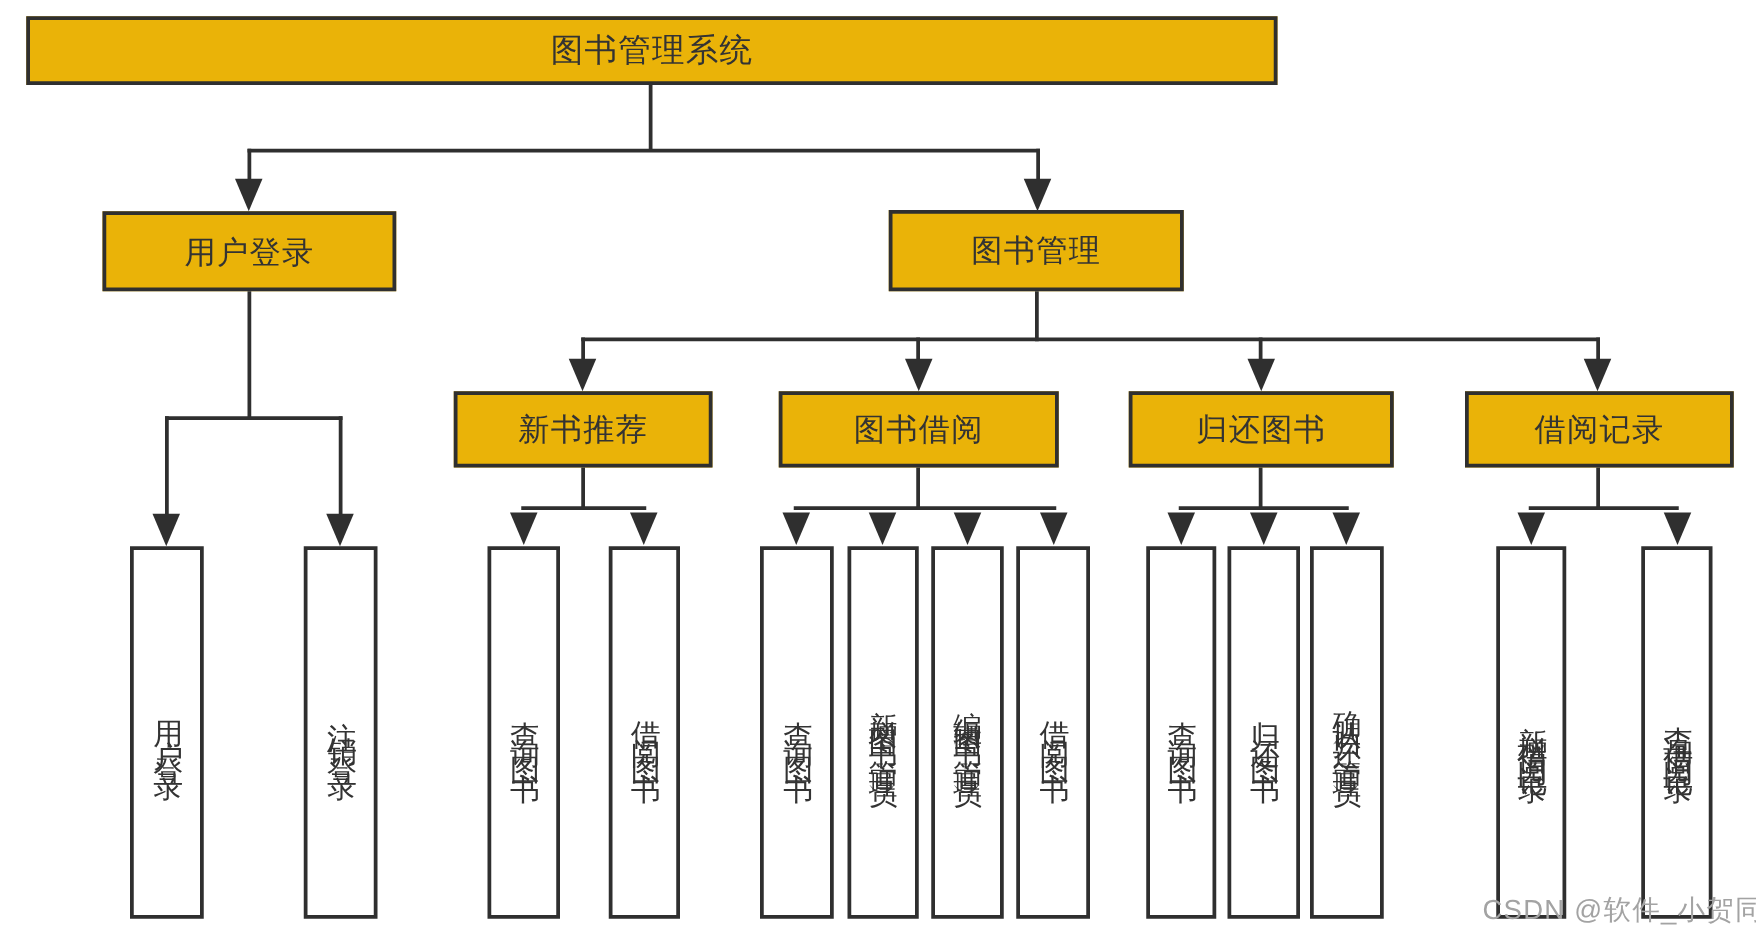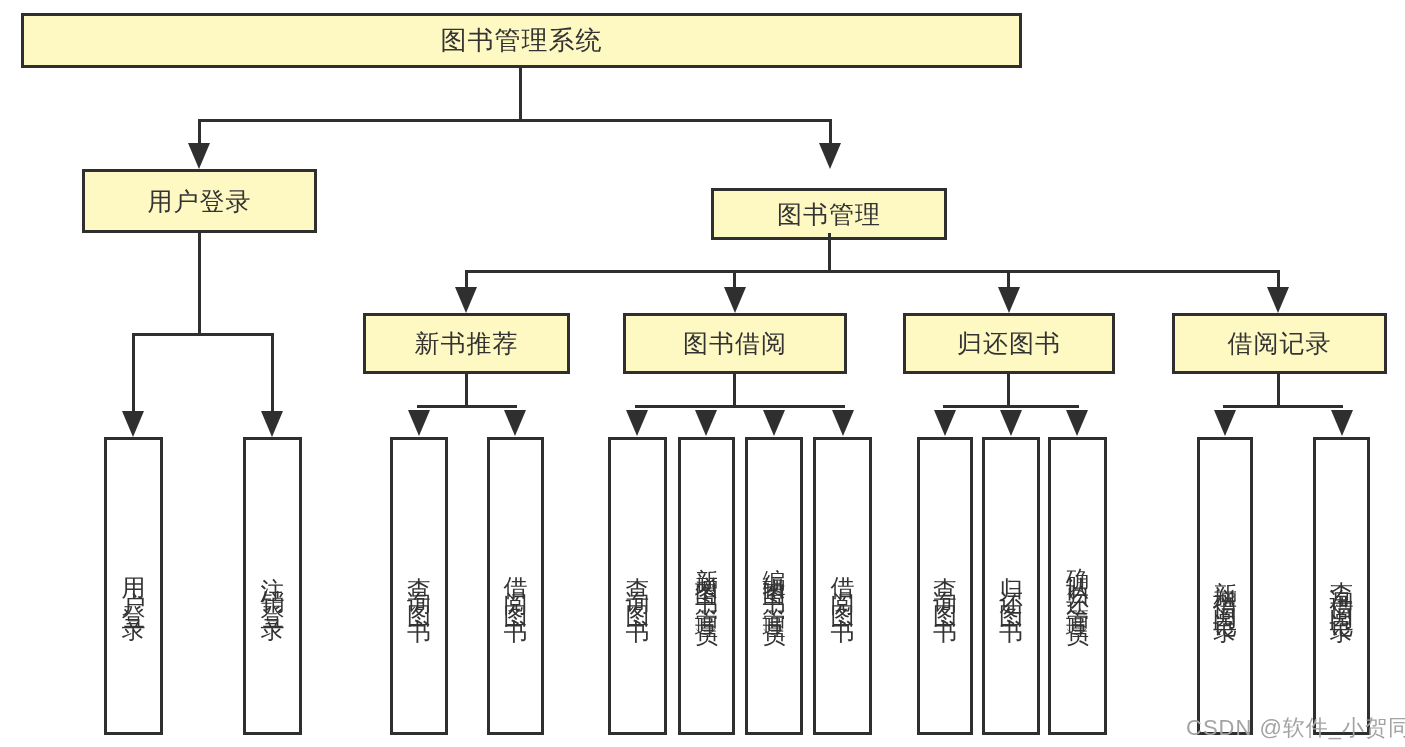--- a/index.html
+++ b/index.html
@@ -13,21 +13,21 @@
     width:1405px;height:747px;
     background:#ffffff;
     font-family:"Liberation Sans","DejaVu Sans",sans-serif;
     color:var(--text);
     overflow:hidden;
   }
   .node{
     position:absolute;
     box-sizing:border-box;
     border:3px solid var(--line);
-    background:#fef9c3;
+    background:#eab308;
     display:flex;align-items:center;justify-content:center;
     font-size:25px;
     letter-spacing:1px;
     white-space:nowrap;
   }
   .node.root{font-size:26px;}
   .leaf{
     position:absolute;
     box-sizing:border-box;
     border:3px solid var(--line);
@@ -67,21 +67,21 @@
   <div class="node root" style="left:21px;top:13px;width:1001px;height:55px;">图书管理系统</div>
 
   <div class="vline" style="left:519px;top:66px;height:55px;"></div>
   <div class="hline" style="left:198px;top:119px;width:634px;"></div>
   <div class="vline" style="left:198px;top:119px;height:28px;"></div>
   <div class="vline" style="left:829px;top:119px;height:28px;"></div>
   <div class="arrow" style="left:188px;top:143px;"></div>
   <div class="arrow" style="left:819px;top:143px;"></div>
 
   <div class="node" style="left:82px;top:169px;width:235px;height:64px;">用户登录</div>
-  <div class="node" style="left:711px;top:168px;width:236px;height:52px;margin-top:20px;">图书管理</div>
+  <div class="node" style="left:711px;top:168px;width:236px;height:65px;">图书管理</div>
 
   <div class="vline" style="left:198px;top:233px;height:103px;"></div>
   <div class="hline" style="left:132px;top:333px;width:142px;"></div>
   <div class="vline" style="left:132px;top:333px;height:80px;"></div>
   <div class="vline" style="left:271px;top:333px;height:80px;"></div>
   <div class="arrow" style="left:122px;top:411px;"></div>
   <div class="arrow" style="left:261px;top:411px;"></div>
 
   <div class="vline" style="left:828px;top:233px;height:40px;"></div>
   <div class="hline" style="left:465px;top:270px;width:815px;"></div>

